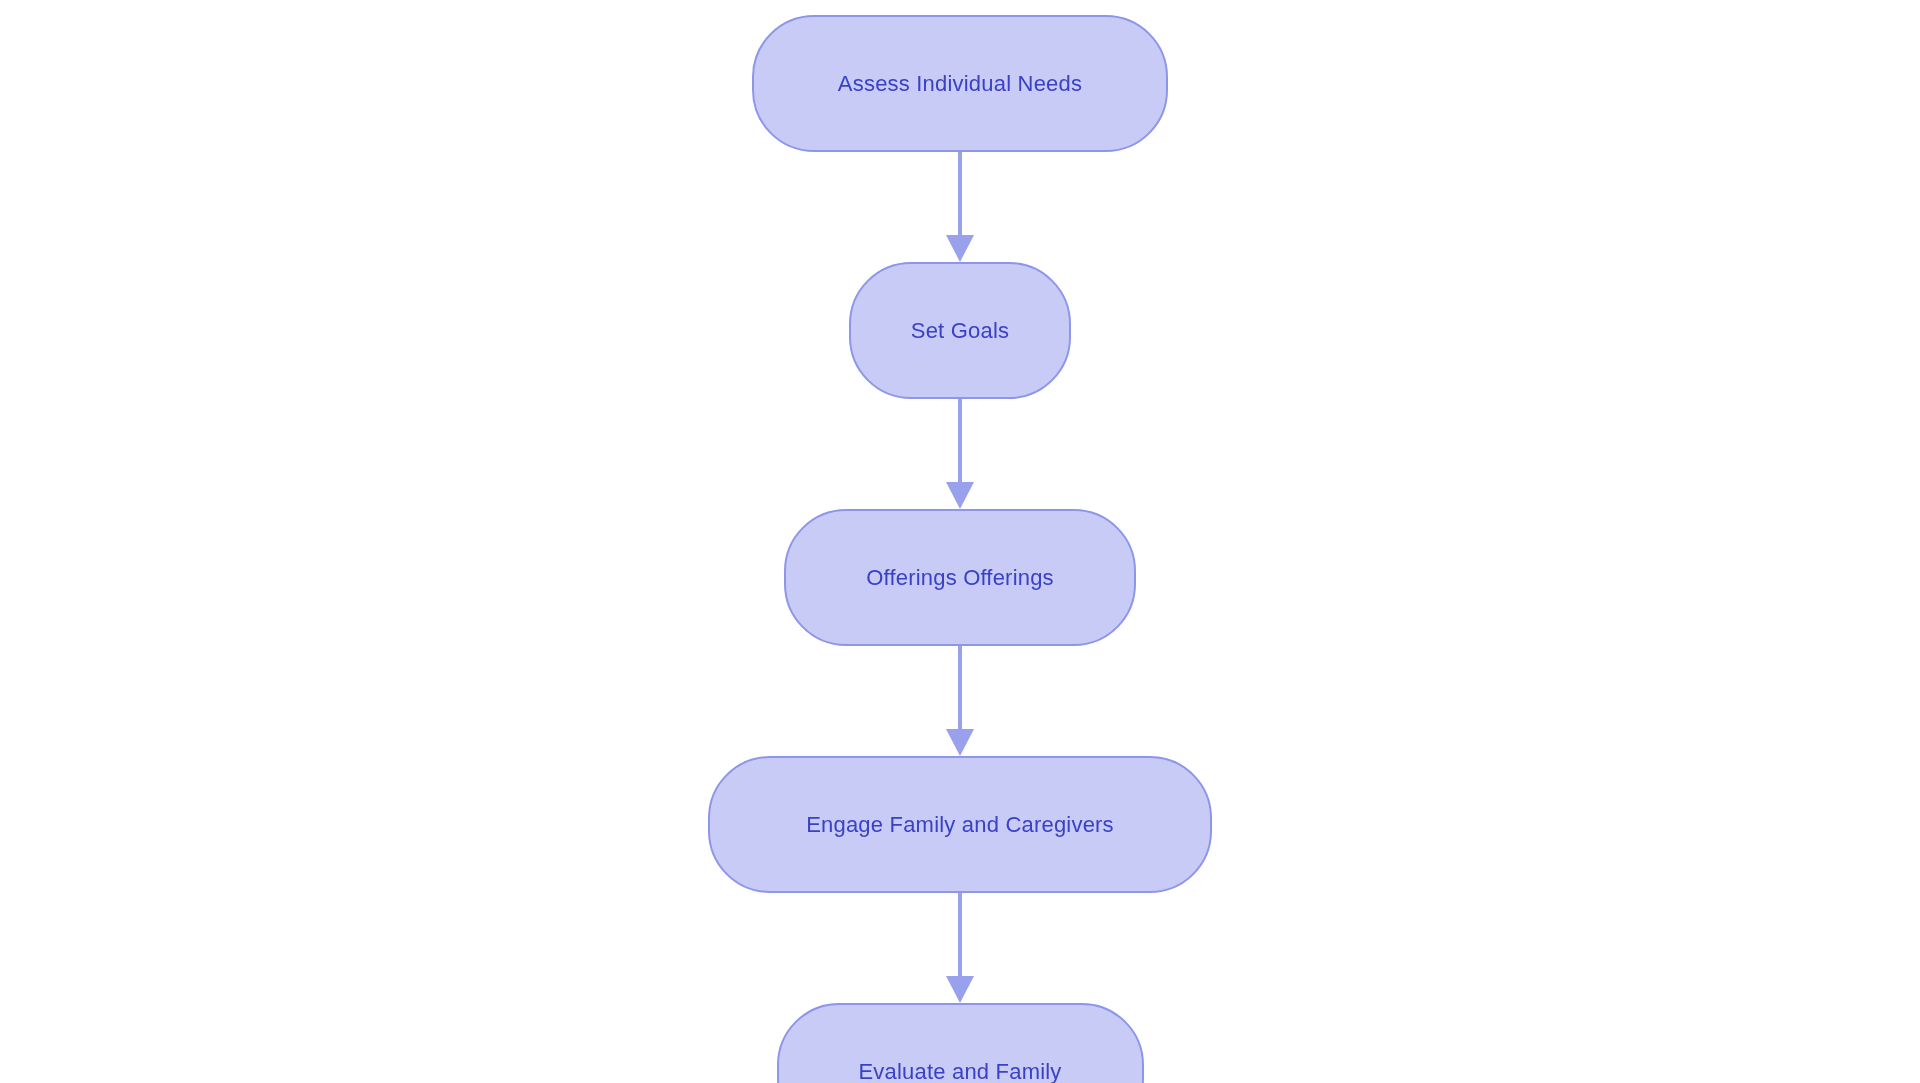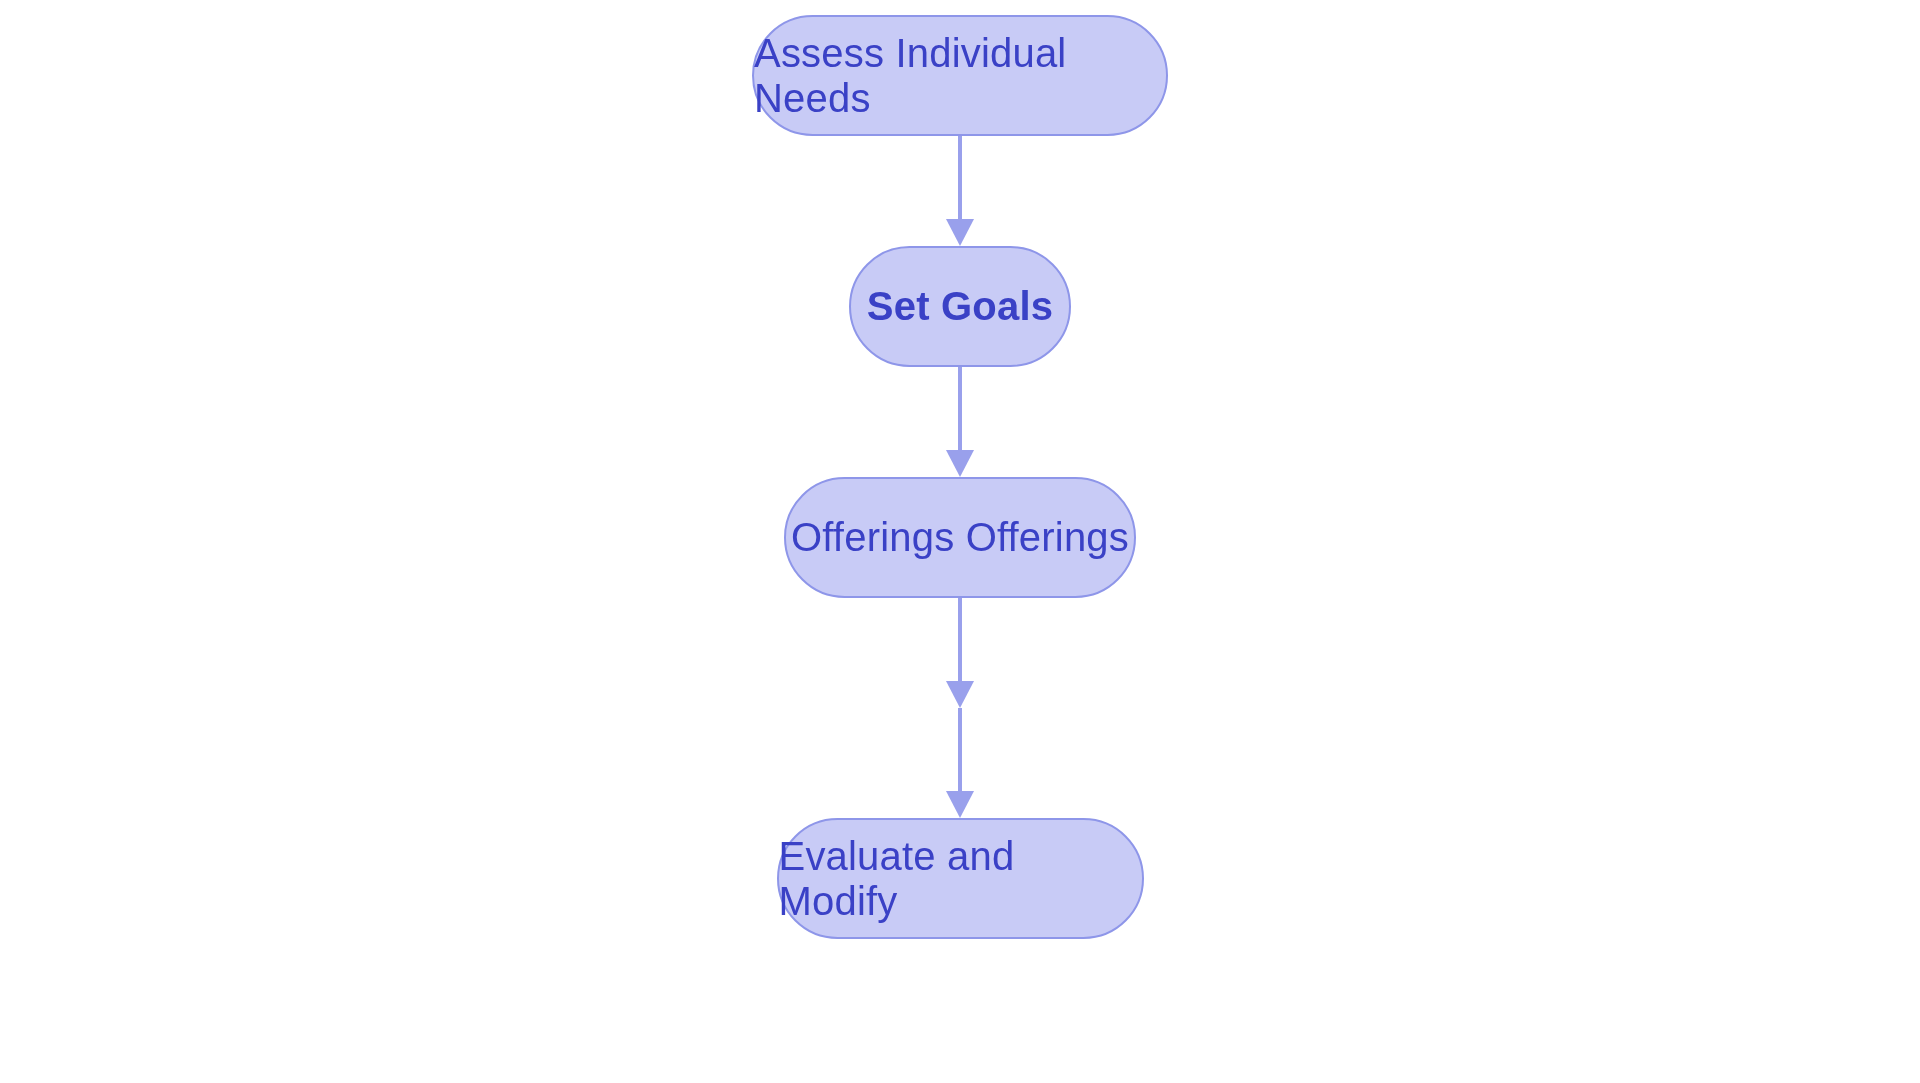--- a/index.html
+++ b/index.html
@@ -20,34 +20,34 @@
     .canvas {
       width: 1920px;
       height: 1083px;
       display: flex;
       flex-direction: column;
       align-items: center;
       padding-top: 15px;
       background: var(--background);
     }
     .flow-node {
-      height: 121px;
+      height: 137px;
       border: 2px solid var(--node-border);
       border-radius: 62px;
       background: var(--node-fill);
       color: var(--node-text);
       display: flex;
       align-items: center;
       justify-content: center;
-      font-size: 40px;
+      font-size: 22px;
       letter-spacing: 0.2px;
       flex-shrink: 0;
     }
     .n1 { width: 416px; }
-    .n2 { width: 222px; font-weight: bold; }
+    .n2 { width: 222px; }
     .n3 { width: 352px; }
     .n4 { width: 504px; }
     .n5 { width: 367px; }
     .flow-arrow {
       height: 110px;
       display: flex;
       flex-direction: column;
       align-items: center;
       flex-shrink: 0;
     }
@@ -90,23 +90,26 @@
 
   <div class="flow-node n3">
     <span>Offerings Offerings</span>
   </div>
 
   <div class="flow-arrow">
     <div class="arrow-line"></div>
     <div class="arrow-head"></div>
   </div>
 
+  <div class="flow-node n4">
+    <span>Engage Family and Caregivers</span>
+  </div>
 
   <div class="flow-arrow">
     <div class="arrow-line"></div>
     <div class="arrow-head"></div>
   </div>
 
   <div class="flow-node n5">
-    <span>Evaluate and Modify</span>
+    <span>Evaluate and Family</span>
   </div>
 
 </div>
 
 </body></html>

